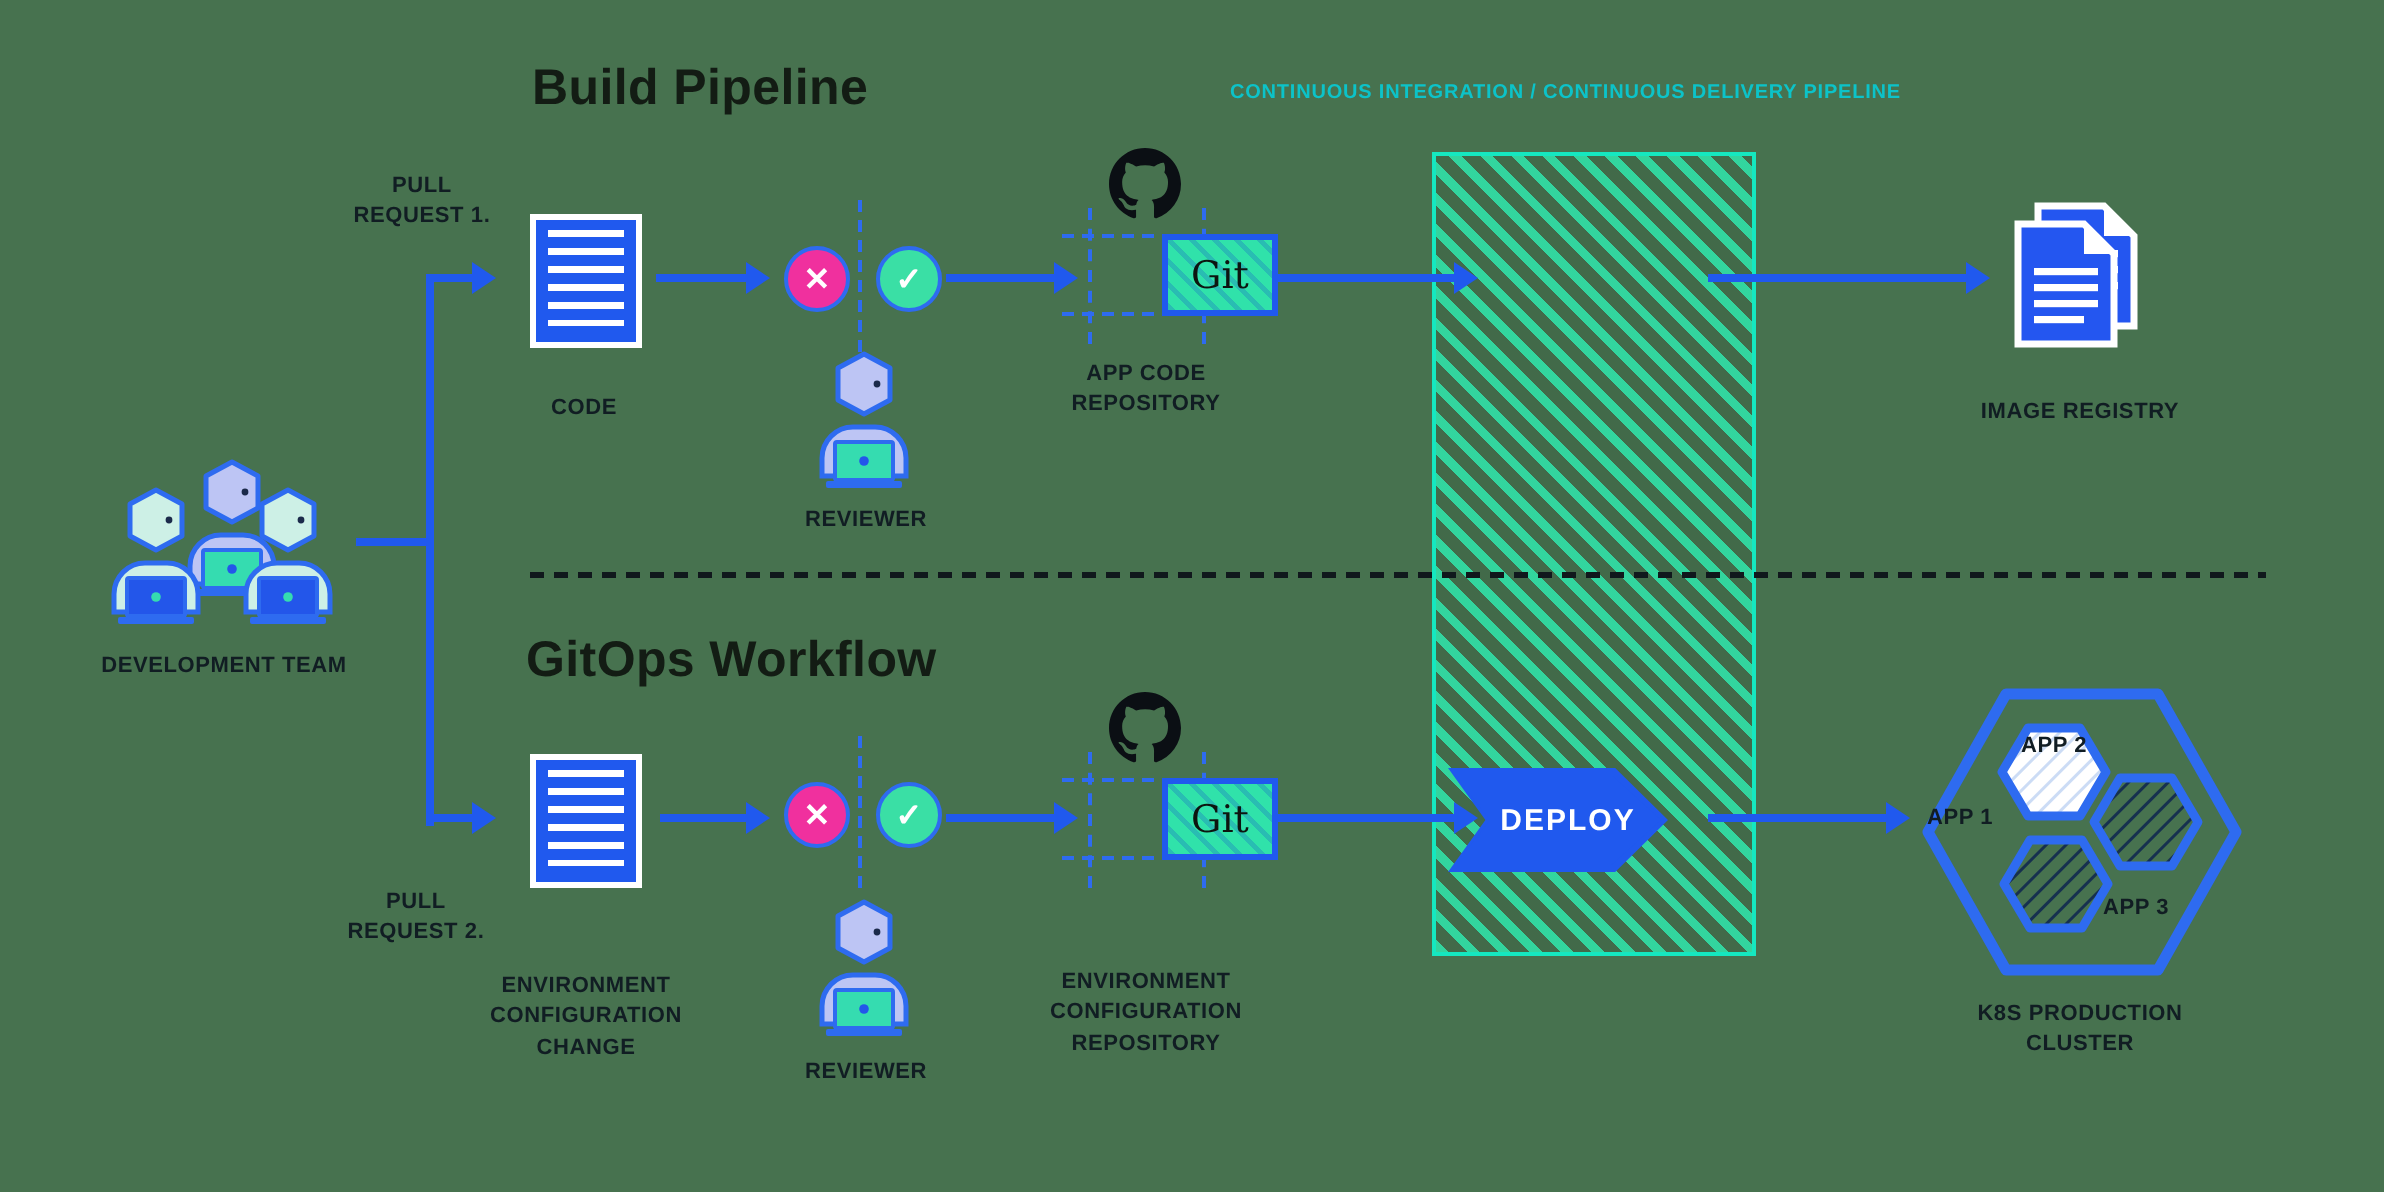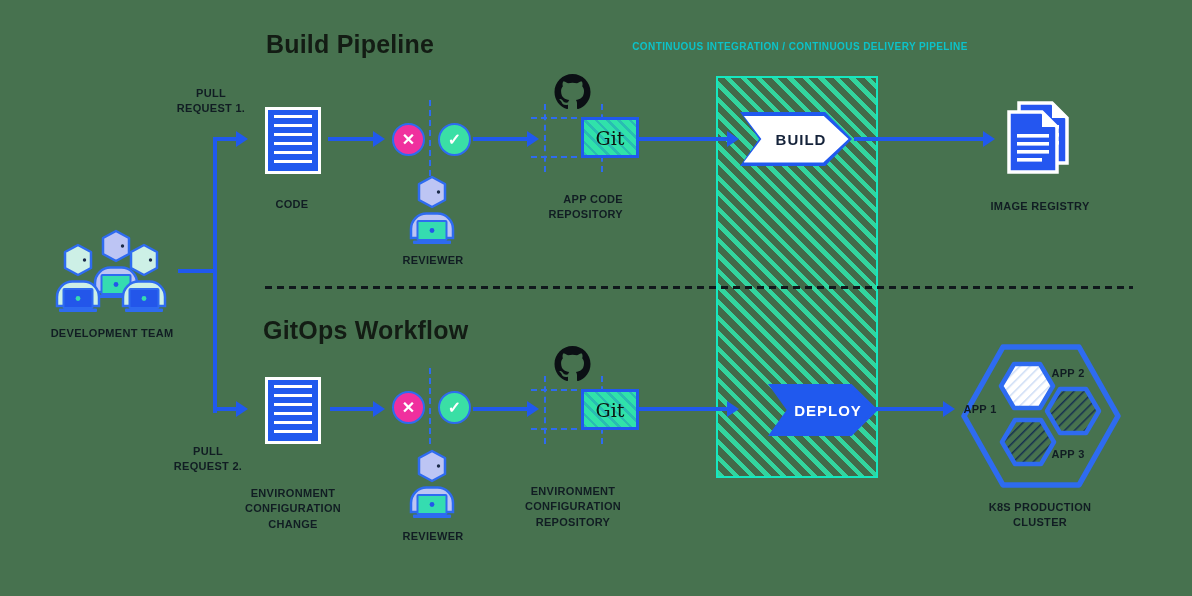--- a/index.html
+++ b/index.html
@@ -10,21 +10,21 @@
   html,body{margin:0;padding:0;}
   #canvas{position:relative;width:1192px;height:596px;background:var(--bg,#47724f);
     overflow:hidden;font-family:"Liberation Sans",sans-serif;}
   .abs{position:absolute;}
   .lbl{position:absolute;color:var(--ink);font-weight:bold;font-size:11px;line-height:1.4;
     text-align:center;letter-spacing:.3px;}
   .title{position:absolute;color:#131c14;font-weight:bold;font-size:25px;letter-spacing:.2px;}
   .band{position:absolute;border:2.5px solid var(--band_border);
     background:repeating-linear-gradient(45deg,rgba(47,230,172,.85) 0 4.5px,rgba(0,0,0,0.07) 4.5px 11px);z-index:1;}
   .band-label{position:absolute;color:var(--teal);font-weight:bold;font-size:10px;
-    letter-spacing:.4px;text-align:center;z-index:1;}
+    letter-spacing:.4px;z-index:1;}
   .arr{position:absolute;height:3.5px;background:var(--blue);z-index:3;}
   .arr::after{content:"";position:absolute;right:-11px;top:50%;transform:translateY(-50%);
     border-left:12px solid var(--blue);border-top:8px solid transparent;border-bottom:8px solid transparent;}
   .lineh{position:absolute;height:3.5px;background:var(--blue);z-index:3;}
   .linev{position:absolute;width:3.5px;background:var(--blue);z-index:3;}
   .vdash{position:absolute;width:0;border-left:2.5px dashed var(--lineblue);z-index:2;}
   .sep{position:absolute;height:2.5px;z-index:2;
     background:repeating-linear-gradient(90deg,#10181c 0 7px,transparent 7px 12px);}
   .doc{position:absolute;width:56px;height:67px;background:var(--blue);
     border:3.5px solid #fff;box-sizing:border-box;z-index:3;}
@@ -141,44 +141,38 @@
 
   <div class="arr" style="left:473px;top:137px;width:55px;"></div>
   <svg class="octocat" style="left:554px;top:74px;" width="37" height="36">
       <use href="#sym-octocat"></use>
     </svg>
   <div class="cropv" style="left:544px;top:104px;height:68px;"></div>
   <div class="cropv" style="left:601px;top:104px;height:68px;"></div>
   <div class="croph" style="left:531px;top:117px;width:86px;"></div>
   <div class="croph" style="left:531px;top:156px;width:86px;"></div>
   <div class="gitbox" style="left:545px;top:117px;">Git</div>
-  <div class="lbl" style="left:523px;top:192px;width:100px;text-align:right;">APP CODE REPOSITORY</div>
+  <div class="lbl" style="left:523px;top:180px;width:100px;">APP CODE REPOSITORY</div>
 
   <div class="arr" style="left:473px;top:407px;width:55px;"></div>
   <svg class="octocat" style="left:554px;top:346px;" width="37" height="36">
       <use href="#sym-octocat"></use>
     </svg>
   <div class="cropv" style="left:544px;top:376px;height:68px;"></div>
   <div class="cropv" style="left:601px;top:376px;height:68px;"></div>
   <div class="croph" style="left:531px;top:389px;width:86px;"></div>
   <div class="croph" style="left:531px;top:428px;width:86px;"></div>
   <div class="gitbox" style="left:545px;top:389px;">Git</div>
   <div class="lbl" style="left:508px;top:484px;width:130px;">ENVIRONMENT CONFIGURATION REPOSITORY</div>
 
   <div class="arr" style="left:608px;top:137px;width:120px;"></div>
-  <div class="chev" style="left:740px;top:112px;width:112px;height:54px;">
-    <div class="shape" style="background:var(--blue);"></div>
-    <div class="inner" style="background:#fff;">
-      <span class="txt" style="color:#15233a;">BUILD</span>
-    </div>
-  </div>
   <div class="arr" style="left:854px;top:137px;width:130px;"></div>
 
   <div class="arr" style="left:608px;top:407px;width:120px;"></div>
-  <div class="chev" style="left:768px;top:384px;width:110px;height:52px;">
+  <div class="chev" style="left:724px;top:384px;width:110px;height:52px;">
     <div class="shape" style="background:var(--blue);"></div>
     <div class="inner" style="background:var(--blue);">
       <span class="txt" style="color:#fff;">DEPLOY</span>
     </div>
   </div>
   <div class="arr" style="left:854px;top:407px;width:90px;"></div>
 
   <svg class="abs" style="left:1017px;top:101px;z-index:2;" width="52" height="64">
       <use href="#sym-regdoc"></use>
     </svg>
@@ -196,17 +190,17 @@
         <rect width="7" height="7" fill="#ffffff"></rect>
         <line x1="0" y1="0" x2="0" y2="7" stroke="#ccdcf5" stroke-width="3"></line>
       </pattern>
     </defs>
     <polygon points="8,76 47,7 123,7 162,76 123,145 47,145" fill="none" stroke="#2e6bf0" stroke-width="5.5" stroke-linejoin="round"></polygon>
     <polygon points="45,46 58,24 84,24 97,46 84,68 58,68" fill="url(#hatchLight)" stroke="#2e6bf0" stroke-width="4.5" stroke-linejoin="round"></polygon>
     <polygon points="91,71 104,49 130,49 143,71 130,93 104,93" fill="url(#hatchDark)" stroke="#2e6bf0" stroke-width="4.5" stroke-linejoin="round"></polygon>
     <polygon points="46,102 59,80 85,80 98,102 85,124 59,124" fill="url(#hatchDark)" stroke="#2e6bf0" stroke-width="4.5" stroke-linejoin="round"></polygon>
   </svg>
   <div class="lbl" style="left:955px;top:402px;width:50px;z-index:4;">APP 1</div>
-  <div class="lbl" style="left:1043px;top:366px;width:50px;z-index:4;">APP 2</div>
+  <div class="lbl" style="left:1002px;top:366px;width:50px;z-index:4;">APP 2</div>
   <div class="lbl" style="left:1043px;top:447px;width:50px;z-index:4;">APP 3</div>
   <div class="lbl" style="left:970px;top:500px;width:140px;">K8S PRODUCTION CLUSTER</div>
 
 </div>
 
 </body></html>

